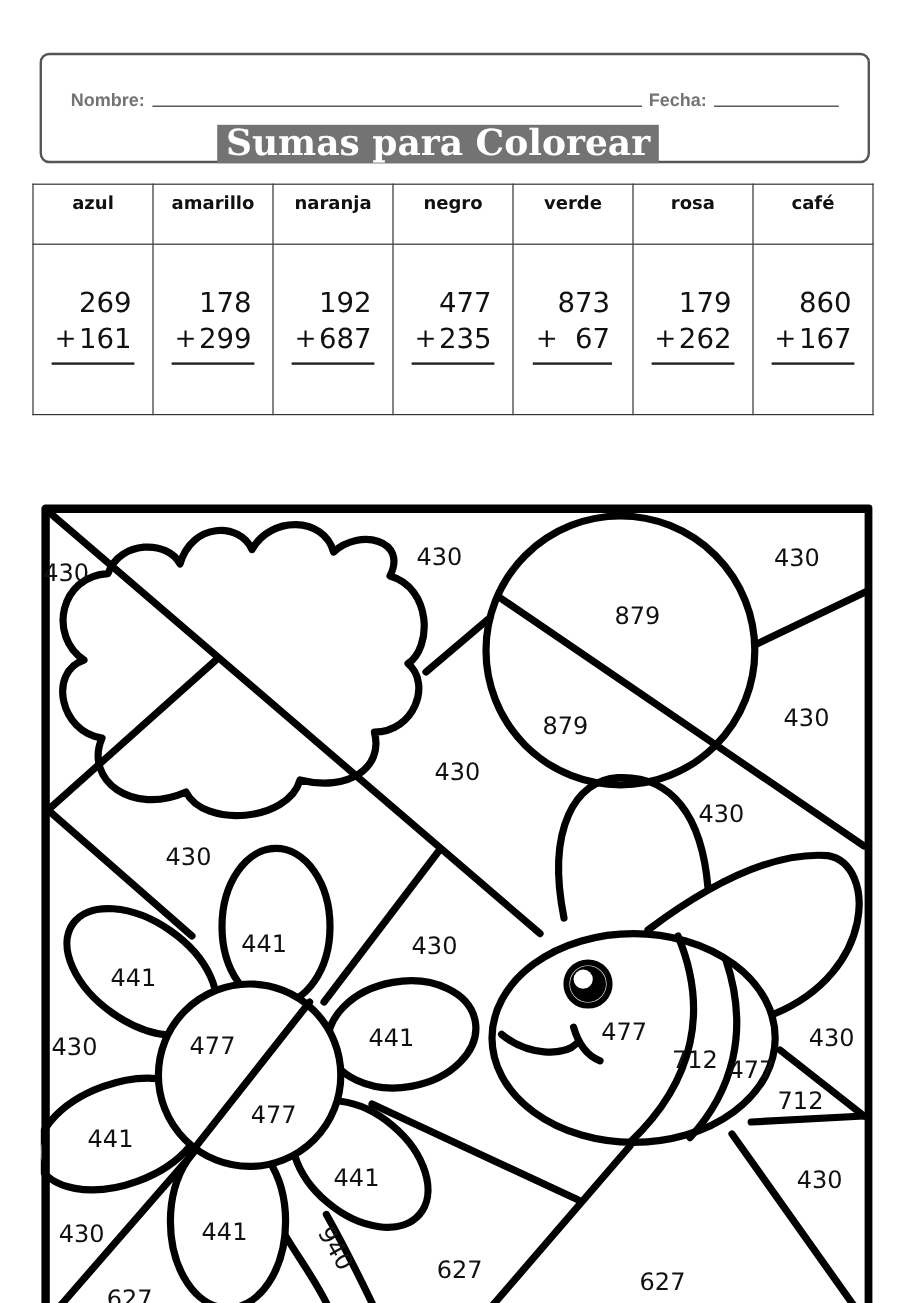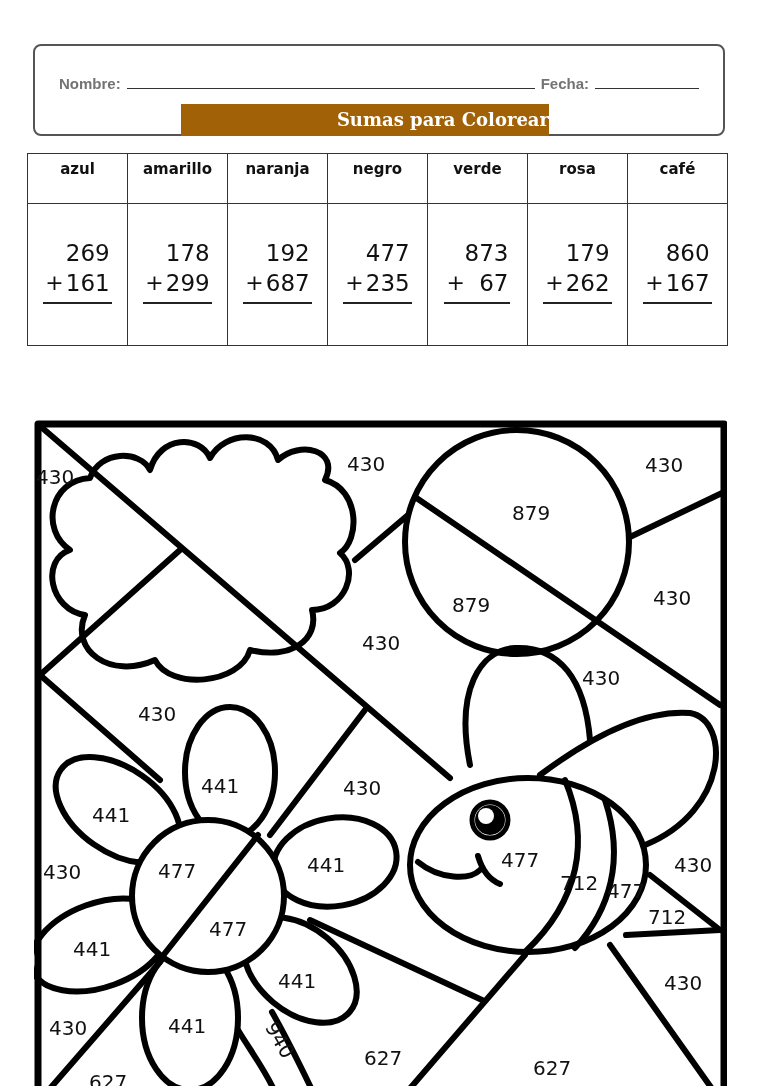--- a/index.html
+++ b/index.html
@@ -9,22 +9,22 @@
       border: 2px solid #555; border-radius: 8px; box-sizing: border-box;
     }
     .name-row {
       position: absolute; left: 24px; top: 26px; right: 24px; height: 20px;
       display: flex; align-items: flex-end; font-weight: bold; font-size: 15px; color: #737373;
     }
     .name-line { flex: 1; border-bottom: 1.5px solid #333; margin: 0 6px 3px 6px; height: 1px; }
     .date-line { width: 104px; border-bottom: 1.5px solid #333; margin: 0 0 3px 6px; height: 1px; }
     .title-banner {
       position: absolute; left: 146px; top: 58px; width: 368px; height: 32px;
-      background: #a16207; color: #fff; text-align: right;
-      font-family: "DejaVu Serif", serif; font-weight: bold; font-size: 18px; line-height: 32px;
+      background: #737373; color: #fff; text-align: center;
+      font-family: "DejaVu Serif", serif; font-weight: bold; font-size: 30px; line-height: 32px;
     }
     table.key {
       position: absolute; left: 27px; top: 153px; width: 701px; border-collapse: collapse; border-radius: 32px;
     }
     table.key td, table.key th {
       border: 1.5px solid #333; text-align: center; width: 100px; padding: 0;
     }
     table.key th {
       height: 50px; font-family: "DejaVu Sans", sans-serif; font-weight: bold; font-size: 15px; vertical-align: top; padding-top: 6px; box-sizing: border-box;
     }

